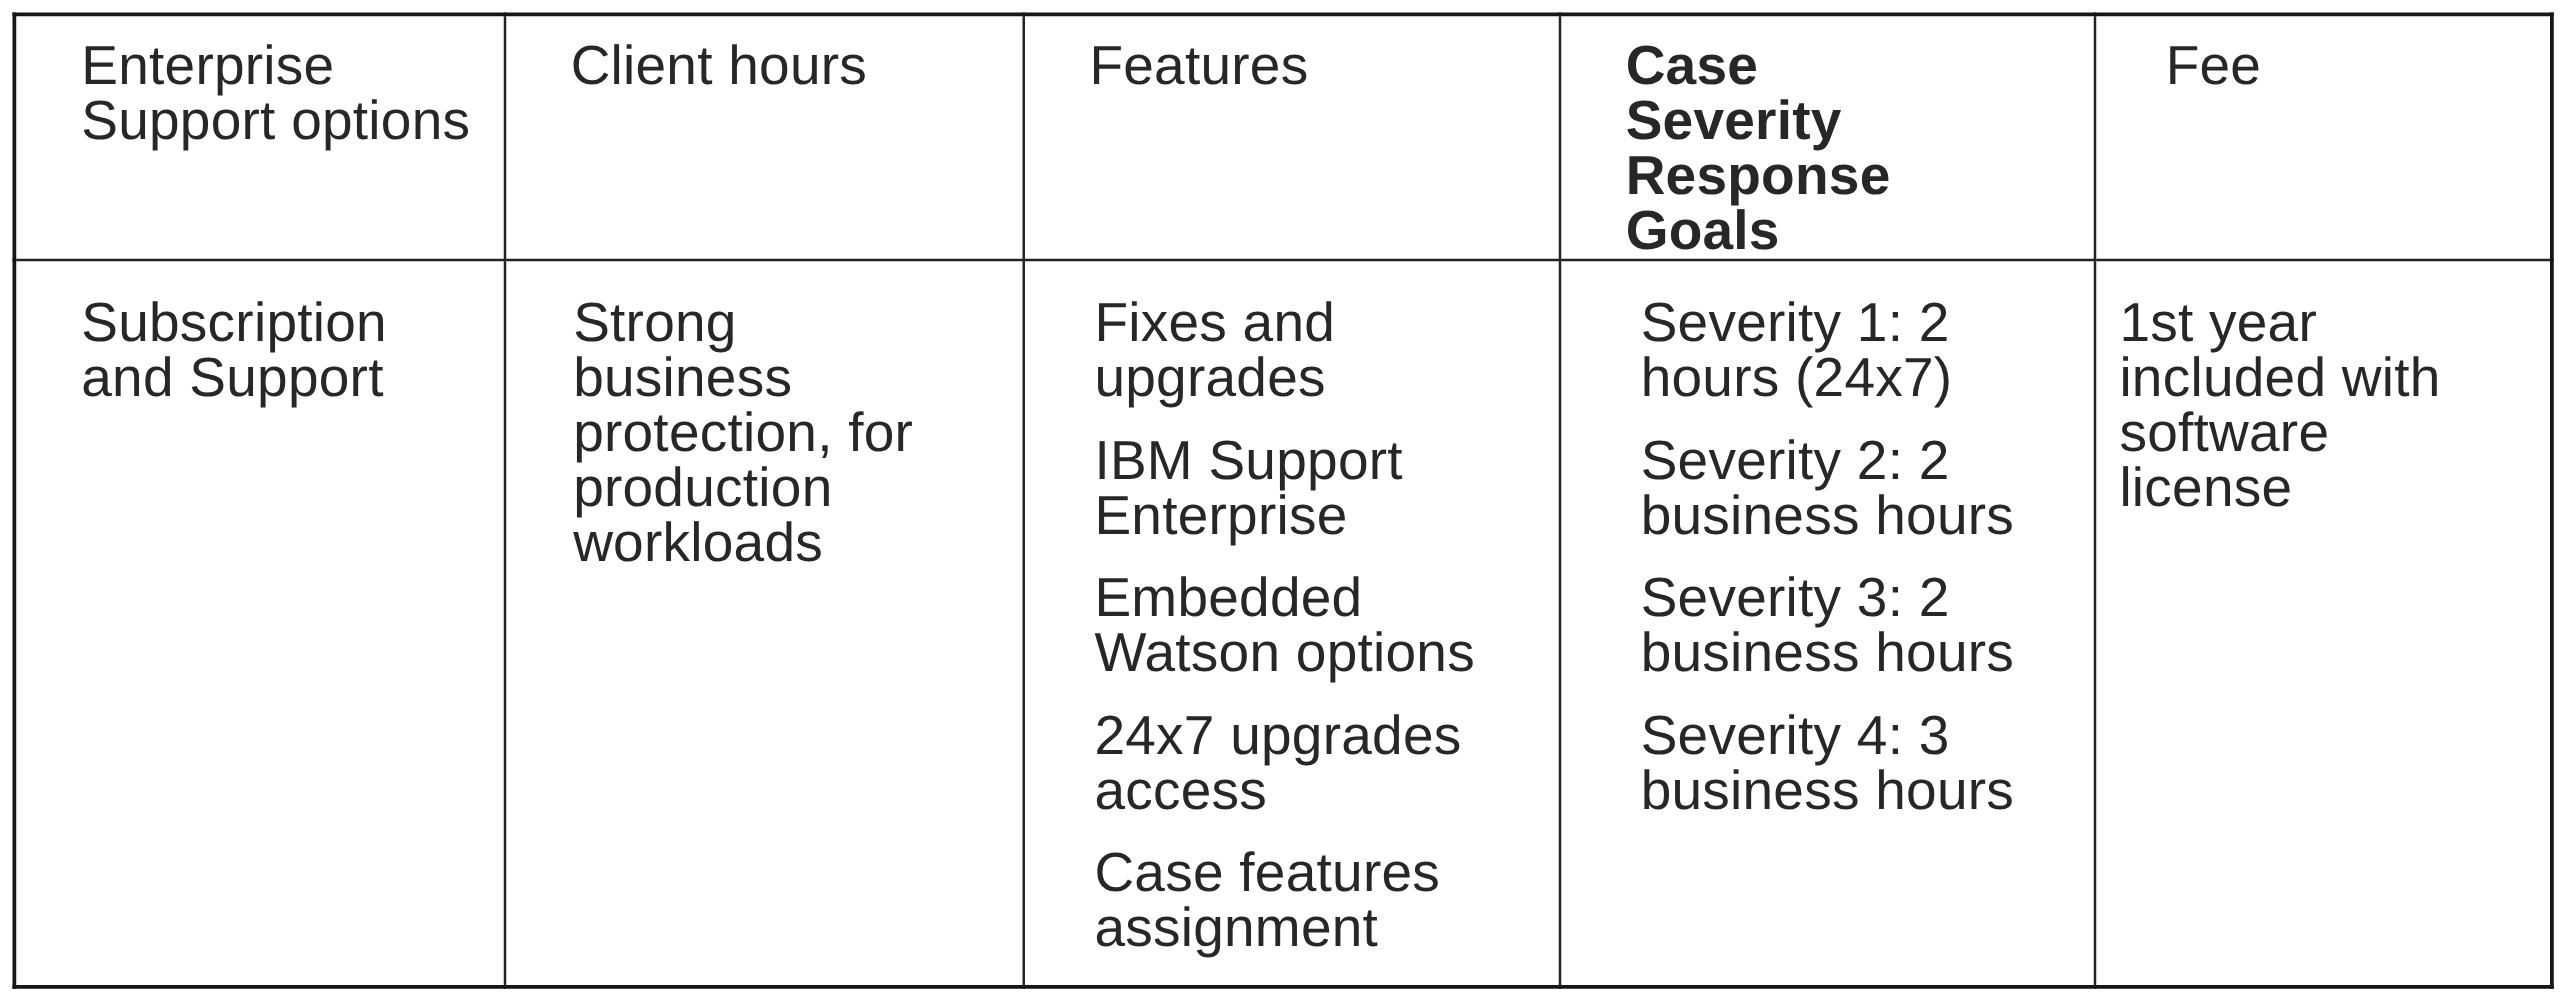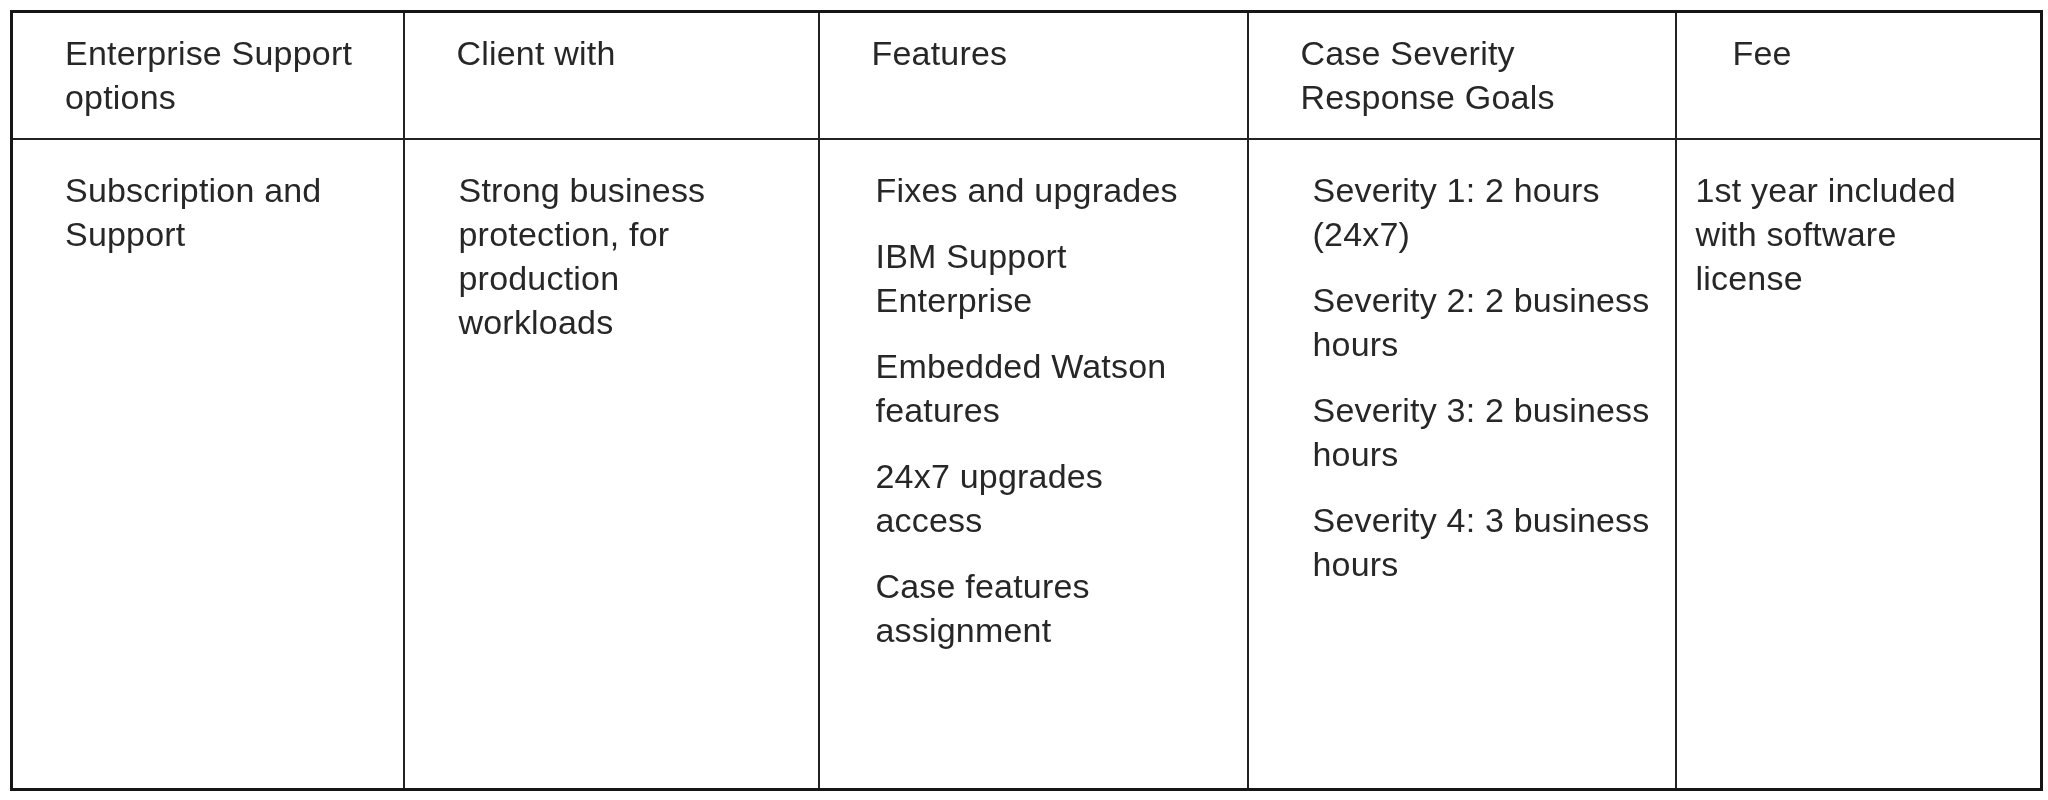--- a/index.html
+++ b/index.html
@@ -20,28 +20,28 @@
     border-collapse: collapse;
     table-layout: fixed;
     border: 3px solid #161616;
     background: #ffffff;
   }
   th, td {
     border: 2px solid #222222;
     vertical-align: top;
     text-align: left;
     font-weight: 300;
-    font-size: 34px;
+    font-size: 44px;
     line-height: 44px;
     letter-spacing: 0.2px;
     overflow: hidden;
   }
   tr.header-row { height: 127px; }
   th { padding: 18px 16px 0 52px; }
-  th.col-severity { padding-right: 88px; }
+  th.col-severity { padding-right: 88px; font-weight: bold; }
   th.col-fee { padding-left: 56px; }
 
   td { padding: 28px 30px 0 52px; }
   td.col-option     { padding-right: 30px; }
   td.col-need       { padding-left: 54px; padding-right: 48px; }
   td.col-features   { padding-left: 56px; padding-right: 64px; }
   td.col-severity   { padding-left: 64px; padding-right: 8px; }
   td.col-fee        { padding-left: 19px; padding-right: 36px; }
 
   .cell-p { margin: 0 0 22px 0; }
@@ -54,32 +54,32 @@
   <colgroup>
     <col style="width:392px">
     <col style="width:415px">
     <col style="width:429px">
     <col style="width:428px">
     <col style="width:366px">
   </colgroup>
   <tbody>
     <tr class="header-row">
       <th class="col-option">Enterprise Support options</th>
-      <th class="col-need">Client with</th>
+      <th class="col-need">Client hours</th>
       <th class="col-features">Features</th>
       <th class="col-severity">Case Severity Response Goals</th>
       <th class="col-fee">Fee</th>
     </tr>
     <tr class="body-row">
       <td class="col-option">Subscription and Support</td>
       <td class="col-need">Strong business protection, for production workloads</td>
       <td class="col-features">
         <p class="cell-p">Fixes and upgrades</p>
         <p class="cell-p">IBM Support Enterprise</p>
-        <p class="cell-p">Embedded Watson features</p>
+        <p class="cell-p">Embedded Watson options</p>
         <p class="cell-p">24x7 upgrades access</p>
         <p class="cell-p">Case features assignment</p>
       </td>
       <td class="col-severity">
         <p class="cell-p">Severity 1: 2 hours (24x7)</p>
         <p class="cell-p">Severity 2: 2 business hours</p>
         <p class="cell-p">Severity 3: 2 business hours</p>
         <p class="cell-p">Severity 4: 3 business hours</p>
       </td>
       <td class="col-fee">1st year included with software license</td>

